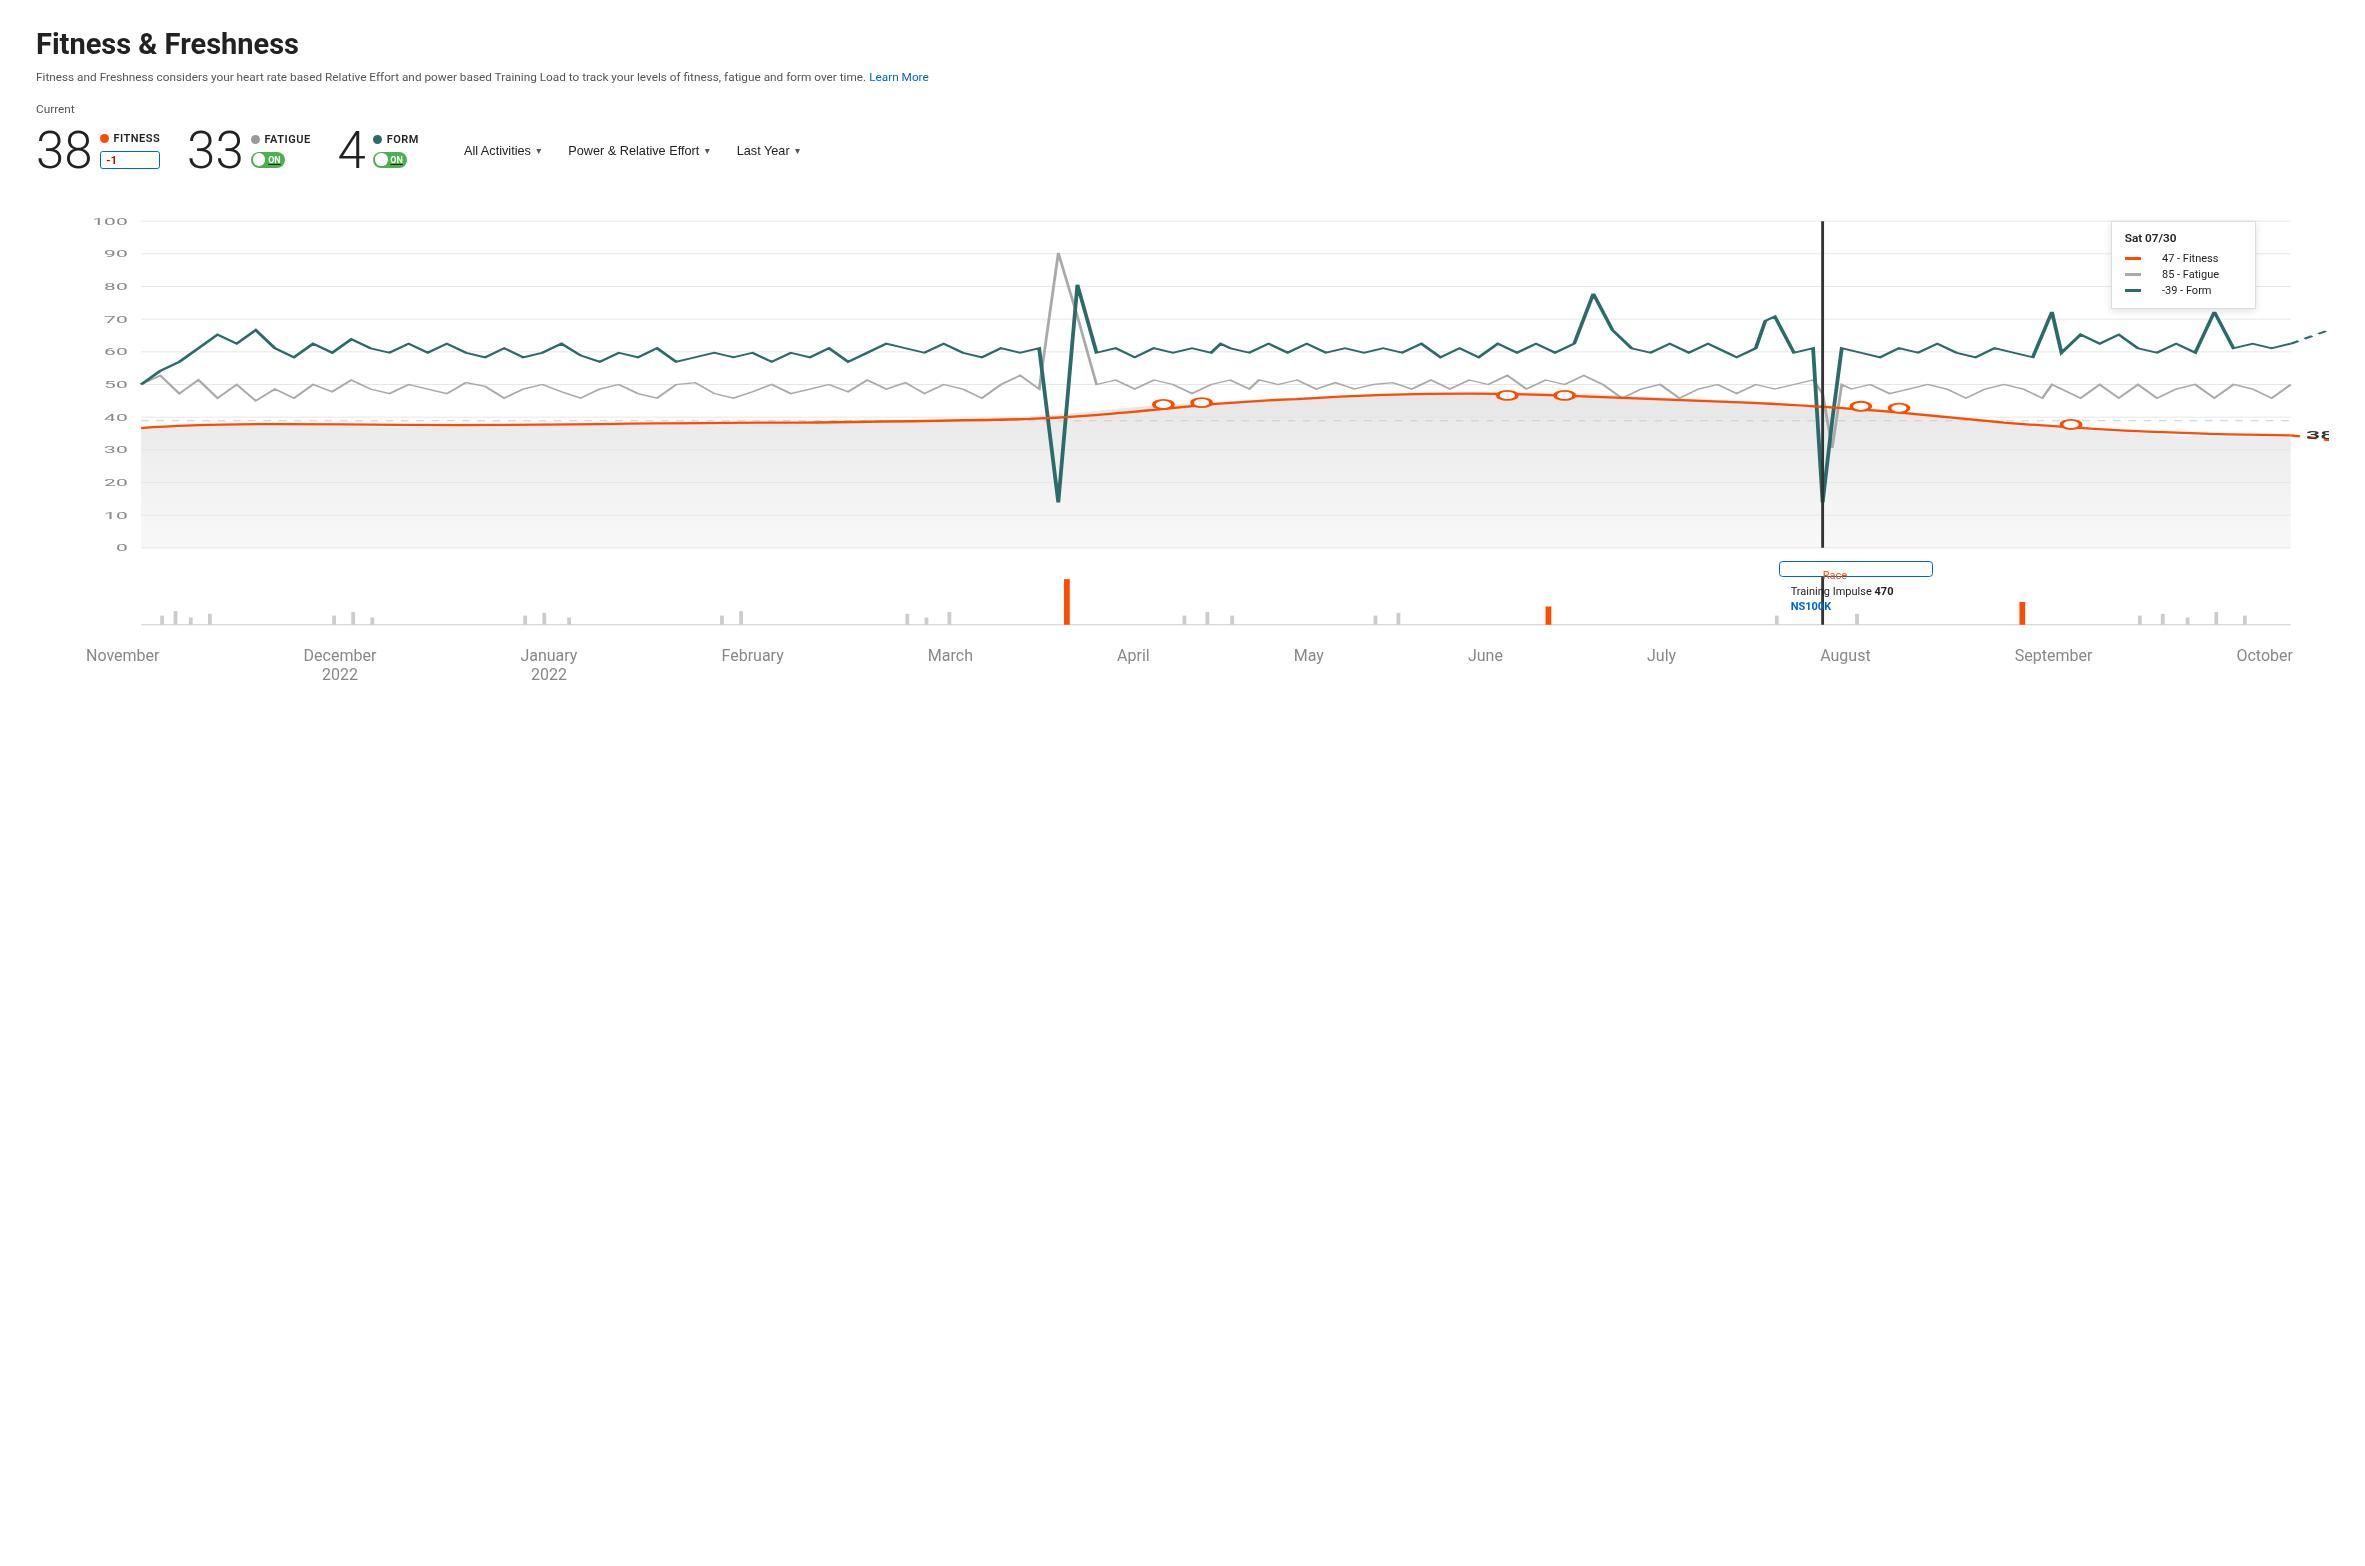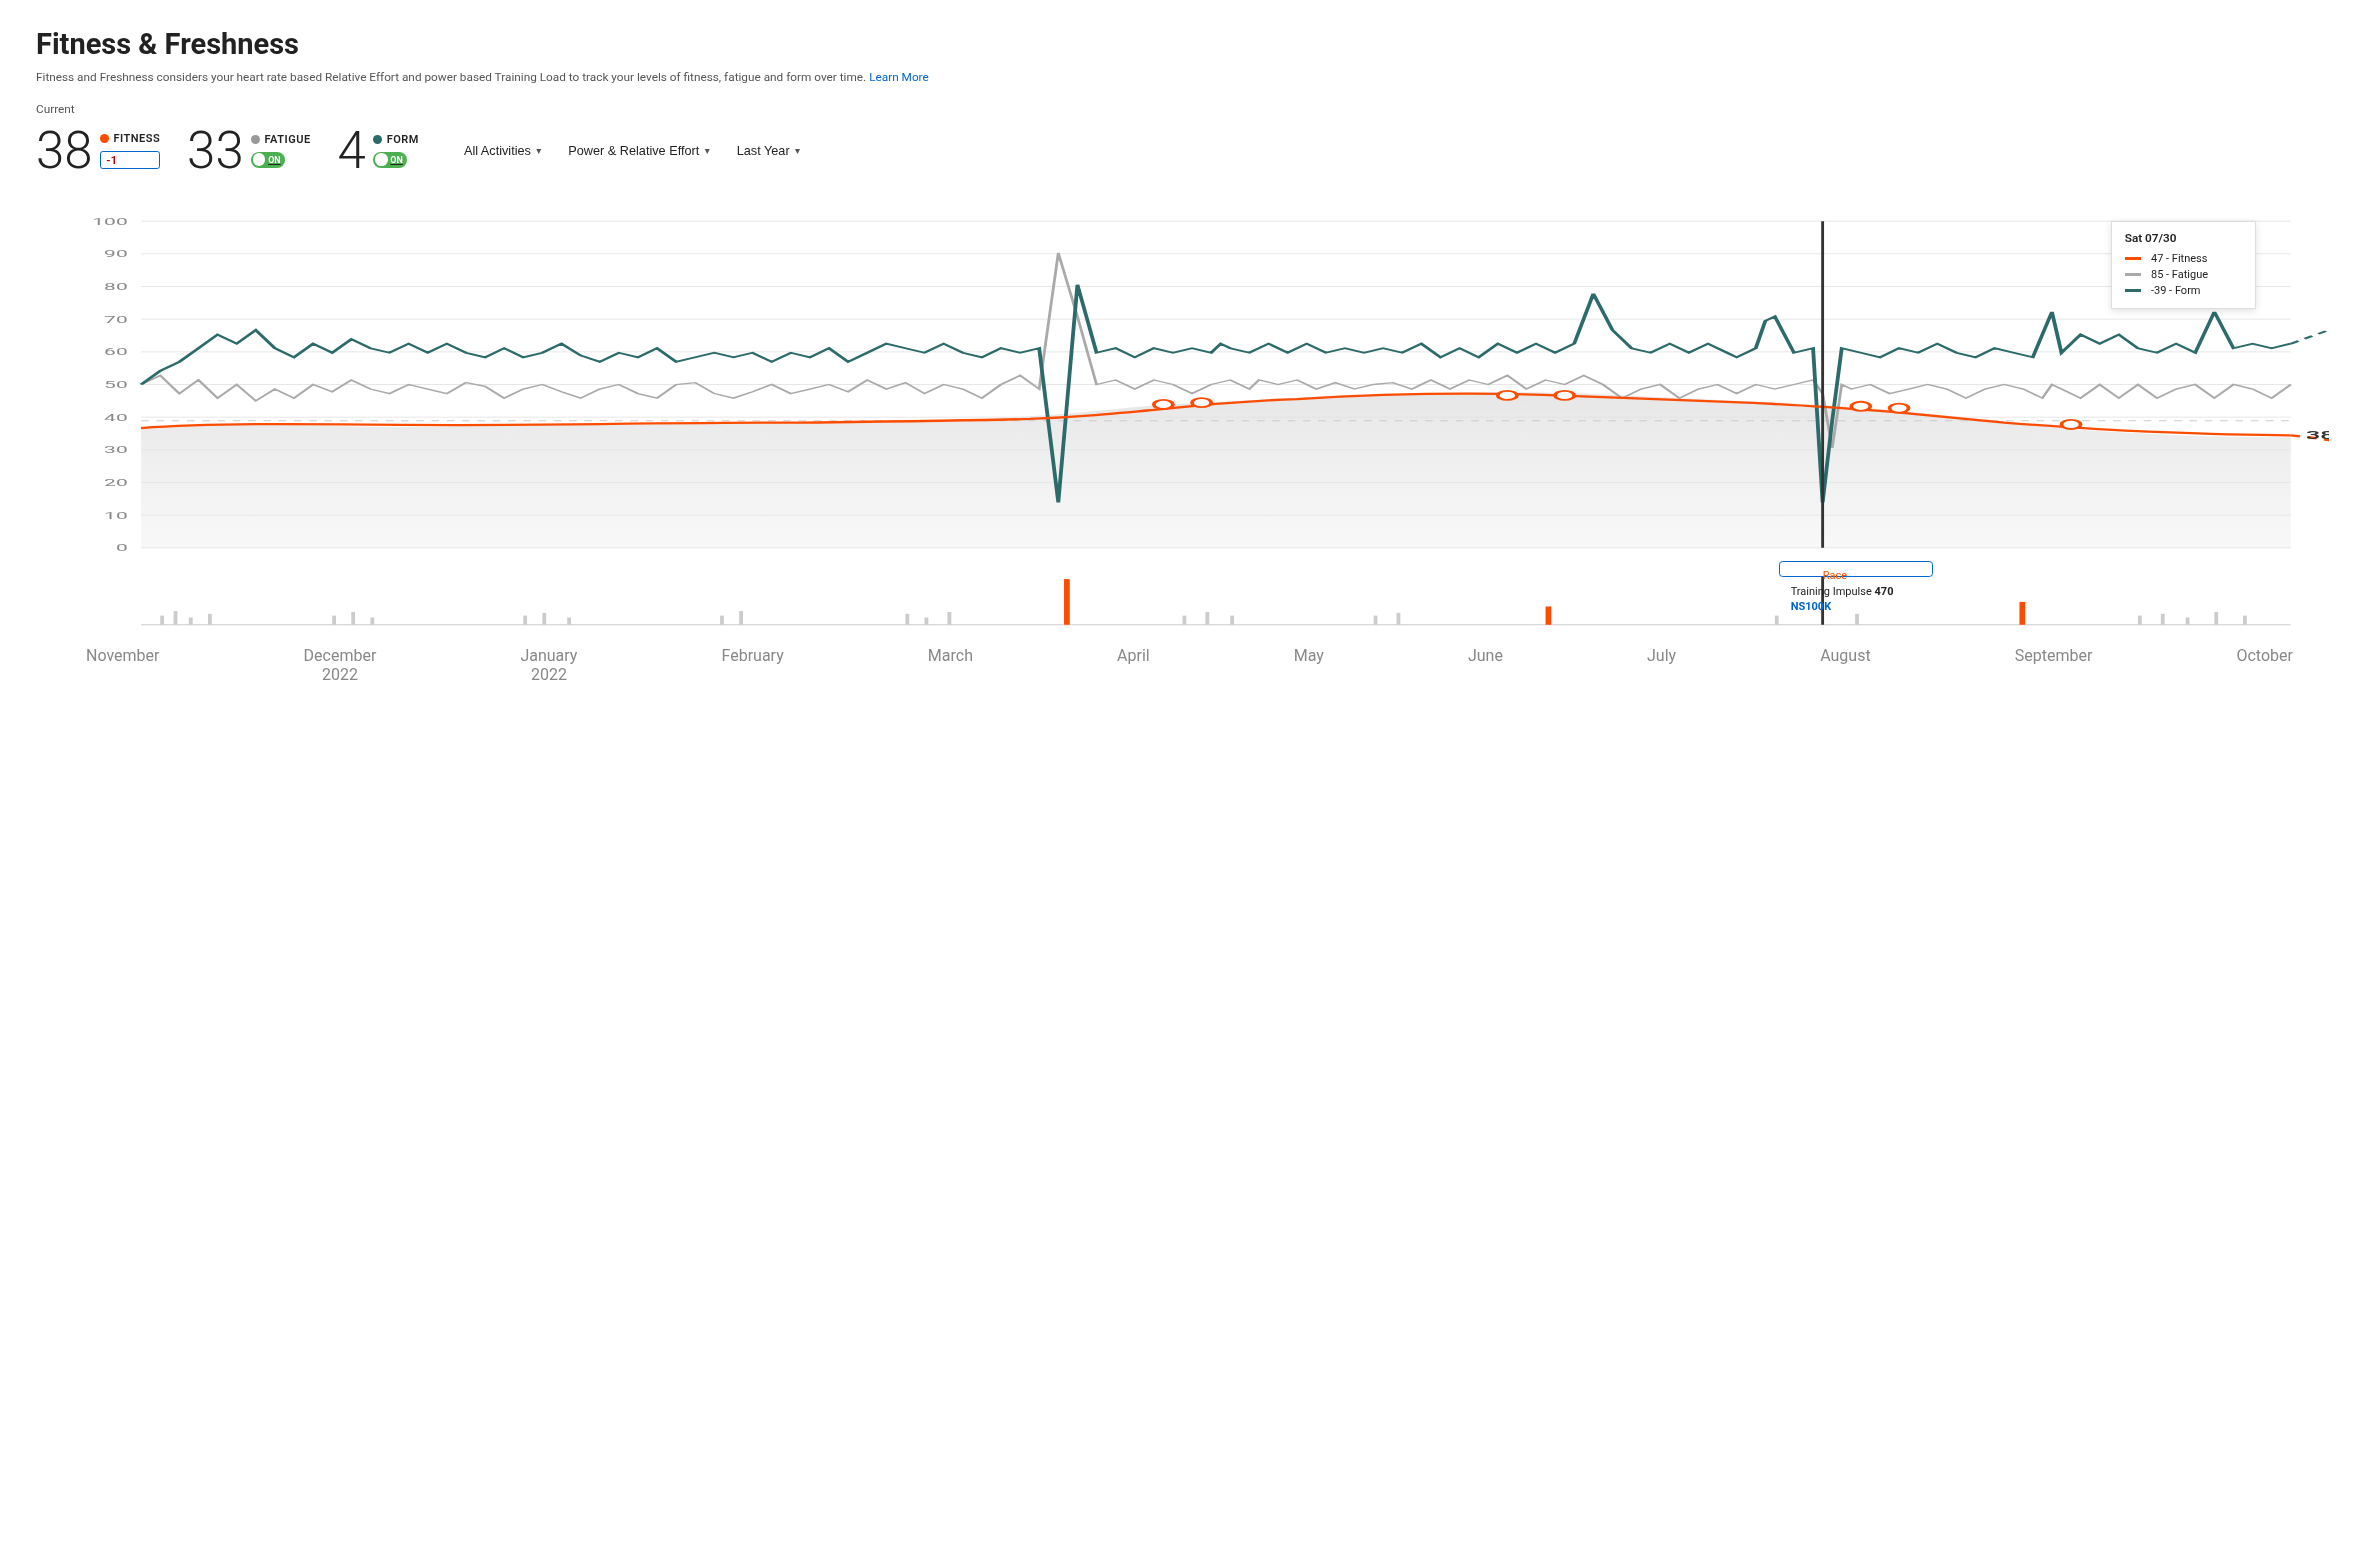--- a/index.html
+++ b/index.html
@@ -41,21 +41,21 @@
     .mini-chart-container { position: relative; width: 100%; height: 73px; margin-top: 3.6px; }
     .mini-chart-svg { width: 100%; height: 100%; }
 
     
     .x-labels { display: flex; justify-content: space-between; padding: 3.6px 36px 0 50px; }
     .x-label { font-size: 16px; color: #888; text-align: center; }
 
     
     .tooltip-box { position: absolute; right: 73px; top: 18px; background: #fff; border: 0.9px solid #ddd; border-radius: 0; padding: 9px 12.7px; font-size: 11px; box-shadow: 0 1.8px 7.3px rgba(0,0,0,0.12); min-width: 145px; }
     .tooltip-date { font-weight: 600; font-size: 11.8px; margin-bottom: 7.3px; }
-    .tooltip-row { display: flex; align-items: center; gap: 10px; margin-bottom: 2.7px; }
+    .tooltip-row { display: flex; align-items: center; gap: 21px; margin-bottom: 2.7px; }
     .tooltip-line { width: 16.3px; height: 2.7px; display: inline-block; }
     .line-orange { background: #fc4c02; }
     .line-gray { background: #aaa; }
     .line-teal { background: #2d6a6a; }
 
     
     .activity-popup { position: absolute; bottom: 91px; left: 57%; border: 1.8px solid #0066cc; border-radius: 3.6px; padding: 7.3px 11px; background: #fff; font-size: 11px; min-width: 154px; }
     .activity-popup-type { color: #fc4c02; font-weight: 400; margin-bottom: 3.6px; padding-left: 32px; }
     .activity-popup-name { color: #0066cc; margin-top: 1.8px; font-weight: bold; }
   </style>

